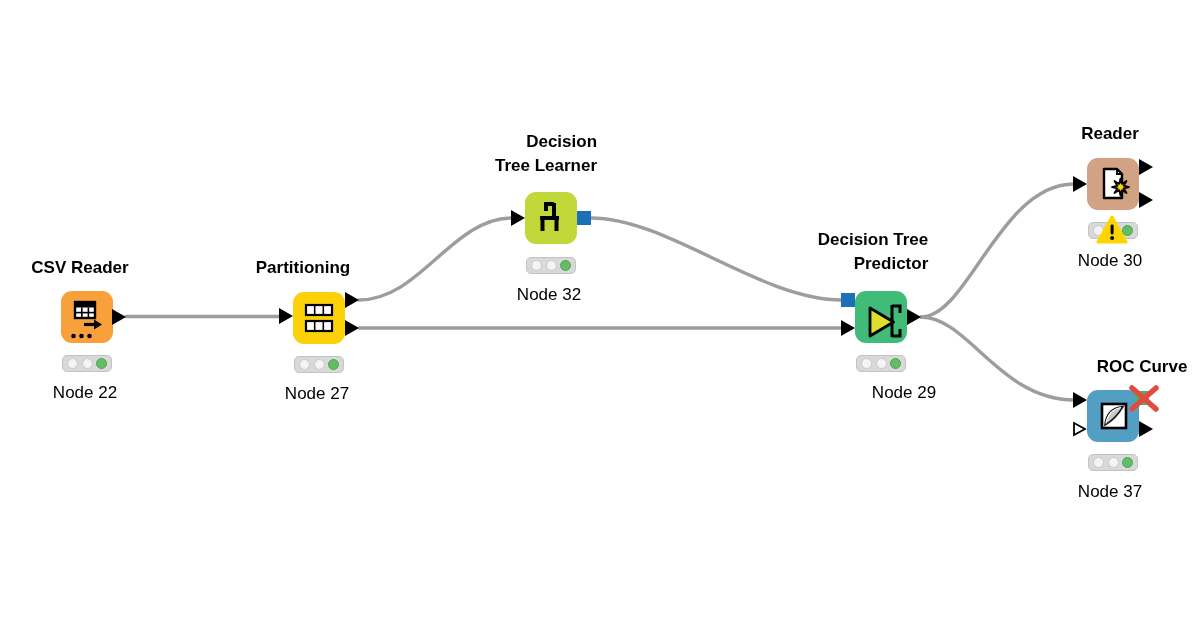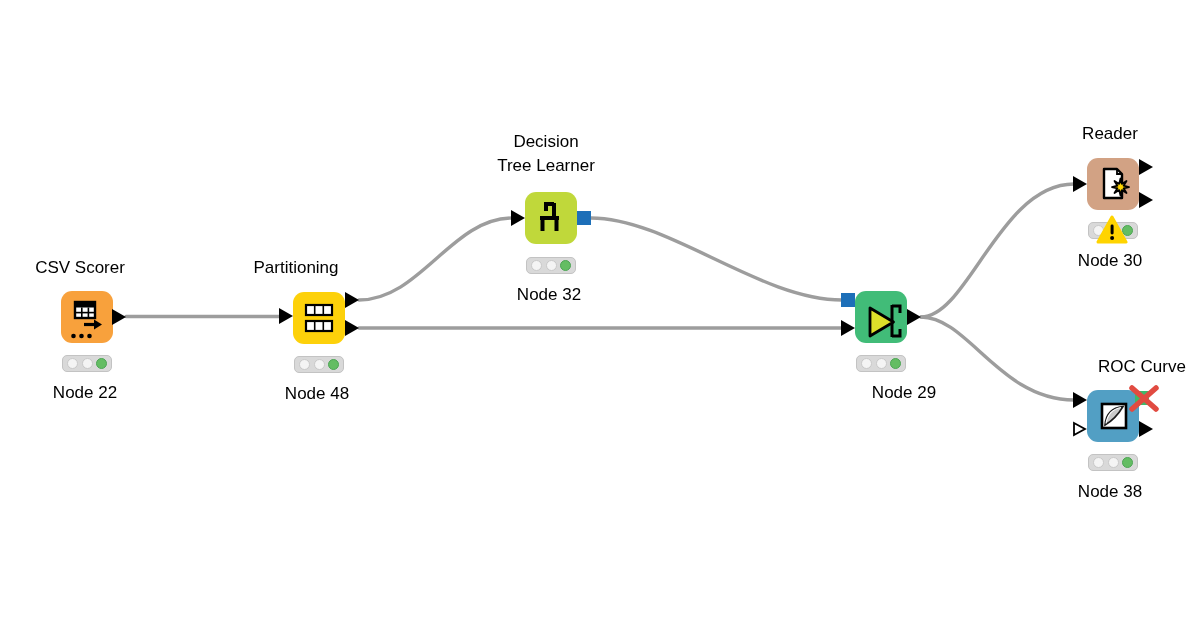--- a/index.html
+++ b/index.html
@@ -2,21 +2,21 @@
 <html><head>
 <meta charset="utf-8">
 <style>
   html,body{margin:0;padding:0;background:#fff;}
   .canvas{position:relative;width:1200px;height:630px;background:#fff;overflow:hidden;
           font-family:"Liberation Sans",sans-serif;color:#000;}
   .wires{position:absolute;left:0;top:0;width:1200px;height:630px;}
   .node-body{position:absolute;width:52px;height:52px;border-radius:11px;}
   .node-body svg{position:absolute;left:0;top:0;}
   .node-title{position:absolute;transform:translateX(-50%);width:max-content;
-              font-weight:normal;font-size:17px;line-height:24px;text-align:center;
+              font-weight:bold;font-size:17px;line-height:24px;text-align:right;
               white-space:pre-line;}
   .node-num{position:absolute;transform:translateX(-50%);width:max-content;font-size:17px;text-align:center;}
   .tl{position:absolute;width:50px;height:17px;background:#d9d9d9;border:1px solid #c3c3c3;
       border-radius:5px;box-sizing:border-box;display:flex;align-items:center;
       justify-content:space-between;padding:0 4px;}
   .light{width:11px;height:11px;border-radius:50%;background:#f4f4f4;
          border:1px solid #c9c9c9;box-sizing:border-box;}
   .light.on{border-color:#4ca554;}
   .port{position:absolute;}
   .sq-port{position:absolute;width:14px;height:14px;}
@@ -30,21 +30,21 @@
     <g fill="none" stroke-width="3.4" stroke-linecap="round">
       <path d="M126,316.5 L280,316.5" stroke="#9d9d9d"></path>
       <path d="M359,300 C420,300 452,218 512,218" stroke="#9d9d9d"></path>
       <path d="M359,328 L842,328" stroke="#9d9d9d"></path>
       <path d="M591,218 C668,218 760,300 842,300" stroke="#9d9d9d"></path>
       <path d="M921,317 C968,317 1000,184 1074,184" stroke="#9d9d9d"></path>
       <path d="M921,317 C968,317 1000,400 1074,400" stroke="#9d9d9d"></path>
     </g>
   </svg>
 
-  <div class="node-title" style="left:80px;top:256px">CSV Scorer</div>
+  <div class="node-title" style="left:80px;top:256px">CSV Reader</div>
   <div class="node-body" style="left: 61px; top: 291px; background-color: rgb(248, 161, 60);">
     <svg width="52" height="52" viewBox="0 0 52 52">
       <rect x="14" y="11" width="20" height="16" fill="#fff" stroke="#000" stroke-width="2.4"></rect>
       <rect x="14" y="11" width="20" height="5.5" fill="#000"></rect>
       <line x1="20.8" y1="16.5" x2="20.8" y2="27" stroke="#000" stroke-width="1.6"></line>
       <line x1="27.4" y1="16.5" x2="27.4" y2="27" stroke="#000" stroke-width="1.6"></line>
       <line x1="14" y1="21.6" x2="34" y2="21.6" stroke="#000" stroke-width="1.6"></line>
       <line x1="23" y1="33.5" x2="34" y2="33.5" stroke="#000" stroke-width="3.2"></line>
       <polygon points="33,28.5 41,33.5 33,38.5" fill="#000"></polygon>
       <circle cx="12.5" cy="45" r="2.3" fill="#000"></circle>
@@ -55,21 +55,21 @@
   <svg class="port" style="left:112px;top:309px" width="14" height="16">
     <polygon points="0,0 14,8 0,16" fill="#000"></polygon>
     </svg>
   <div class="tl" style="left:62px;top:355px">
     <span class="light"></span>
     <span class="light"></span>
     <span class="light on" style="background-color: rgb(100, 189, 99);"></span>
   </div>
   <div class="node-num" style="left:85px;top:383px">Node 22</div>
 
-  <div class="node-title" style="left:296px;top:256px">Partitioning</div>
+  <div class="node-title" style="left:303px;top:256px">Partitioning</div>
   <div class="node-body" style="left: 293px; top: 292px; background-color: rgb(253, 209, 10);">
     <svg width="52" height="52" viewBox="0 0 52 52">
       <g fill="#fff" stroke="#000" stroke-width="2.2">
         <rect x="13" y="13" width="26" height="10"></rect>
         <rect x="13" y="29" width="26" height="10"></rect>
       </g>
       <g stroke="#000" stroke-width="1.6">
         <line x1="21.7" y1="13" x2="21.7" y2="23"></line>
           <line x1="30.3" y1="13" x2="30.3" y2="23"></line>
         <line x1="21.7" y1="29" x2="21.7" y2="39"></line>
@@ -84,40 +84,42 @@
     <polygon points="0,0 14,8 0,16" fill="#000"></polygon>
     </svg>
   <svg class="port" style="left:345px;top:320px" width="14" height="16">
     <polygon points="0,0 14,8 0,16" fill="#000"></polygon>
     </svg>
   <div class="tl" style="left:294px;top:356px">
     <span class="light"></span>
     <span class="light"></span>
     <span class="light on" style="background-color: rgb(100, 189, 99);"></span>
   </div>
-  <div class="node-num" style="left:317px;top:384px">Node 48</div>
+  <div class="node-num" style="left:317px;top:384px">Node 27</div>
 
   <div class="node-title" style="left:546px;top:130px">Decision
 Tree Learner</div>
   <div class="node-body" style="left: 525px; top: 192px; background-color: rgb(192, 216, 58);">
     <svg width="52" height="52" viewBox="0 0 52 52">
       <path d="M29,12 h-8 v7 M29,11 v15 M15,26 h19 M17.5,26 v13 M31.5,26 v13" fill="none" stroke="#000" stroke-width="4"></path>
     </svg>
   </div>
   <svg class="port" style="left:511px;top:210px" width="14" height="16">
     <polygon points="0,0 14,8 0,16" fill="#000"></polygon>
     </svg>
   <div class="sq-port" style="left: 577px; top: 211px; background-color: rgb(29, 111, 184);"></div>
   <div class="tl" style="left:526px;top:257px">
     <span class="light"></span>
     <span class="light"></span>
     <span class="light on" style="background-color: rgb(100, 189, 99);"></span>
   </div>
   <div class="node-num" style="left:549px;top:285px">Node 32</div>
 
+  <div class="node-title" style="left:873px;top:228px">Decision Tree
+Predictor</div>
   <div class="node-body" style="left: 855px; top: 291px; background-color: rgb(65, 188, 120);">
     <svg width="52" height="52" viewBox="0 0 52 52">
       <path d="M37,15 h8 v7 M37,14 v32 M37,45 h8 v-7" fill="none" stroke="#000" stroke-width="3"></path>
       <polygon points="15,17 15,45 38.5,31" fill="#dde02a" stroke="#000" stroke-width="2.8" stroke-linejoin="round"></polygon>
     </svg>
   </div>
   <div class="sq-port" style="left: 841px; top: 293px; background-color: rgb(29, 111, 184);"></div>
   <svg class="port" style="left:841px;top:320px" width="14" height="16">
     <polygon points="0,0 14,8 0,16" fill="#000"></polygon>
     </svg>
@@ -182,15 +184,15 @@
     </g>
   </svg>
   <svg class="port" style="left:1139px;top:421px" width="14" height="16">
     <polygon points="0,0 14,8 0,16" fill="#000"></polygon>
     </svg>
   <div class="tl" style="left:1088px;top:454px">
     <span class="light"></span>
     <span class="light"></span>
     <span class="light on" style="background-color: rgb(100, 189, 99);"></span>
   </div>
-  <div class="node-num" style="left:1110px;top:482px">Node 38</div>
+  <div class="node-num" style="left:1110px;top:482px">Node 37</div>
 
 </div>
 
 </body></html>

